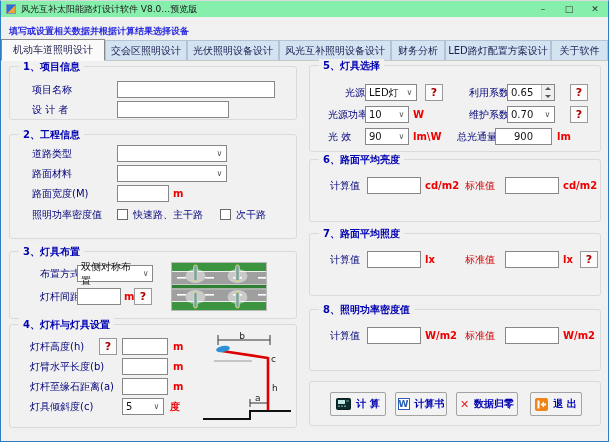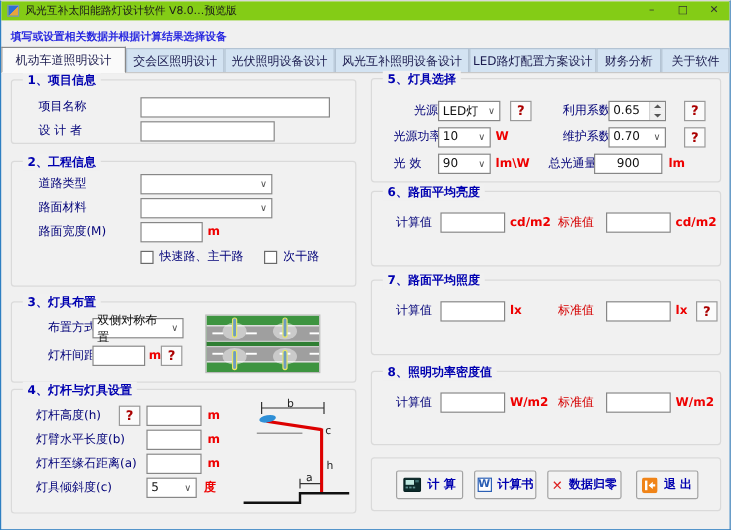--- a/index.html
+++ b/index.html
@@ -1,19 +1,19 @@
 <!DOCTYPE html>
 <html><head>
 <meta charset="utf-8">
 <style>
 *{margin:0;padding:0;box-sizing:border-box;font-family:"DejaVu Sans","Liberation Sans",sans-serif;}
 html,body{background:#9a9a9a;}
 .win{position:relative;width:609px;height:442px;background:#f0f0f0;border:1px solid #2e7fc2;border-top:1px solid #d9d9d9;overflow:hidden;}
 
-.titlebar{height:16px;background:#84cc16;display:flex;align-items:center;padding-left:5px;}
+.titlebar{height:16px;background:#86efac;display:flex;align-items:center;padding-left:5px;}
 .appicon{width:10px;height:10px;margin-right:5px;border:1px solid #7d95b5;background:linear-gradient(135deg,#2b6fd4 55%,#e8a33d 55%);}
 .titletext{flex:1;font-size:9px;color:#1a1a1a;white-space:nowrap;overflow:hidden;}
 .winctrls{display:flex;height:100%;}
 .wbtn{width:26px;display:flex;align-items:center;justify-content:center;font-size:9px;color:#333;cursor:default;}
 
 .appheader{height:22px;display:flex;align-items:flex-end;justify-content:space-between;padding:0 8px 3px 8px;}
 .apptitle{color:#c800c8;font-weight:bold;font-size:13px;line-height:1;}
 .apphint{color:#2a2ae0;font-size:9px;font-weight:bold;line-height:1;}
 
 .tabs{height:22px;display:flex;align-items:flex-end;background:#f0f0f0;border-bottom:1px solid #c8c8c8;}
@@ -61,22 +61,22 @@
 
   <div class="appheader">
     <div class="apphint">填写或设置相关数据并根据计算结果选择设备</div>
   </div>
 
   <div class="tabs">
     <div class="tab active" style="width:104px">机动车道照明设计</div>
     <div class="tab" style="width:82px">交会区照明设计</div>
     <div class="tab" style="width:92px">光伏照明设备设计</div>
     <div class="tab" style="width:112px">风光互补照明设备设计</div>
+    <div class="tab" style="width:54px">财务分析</div>
     <div class="tab" style="width:106px">LED路灯配置方案设计</div>
-    <div class="tab" style="width:54px">财务分析</div>
     <div class="tab" style="width:57px">关于软件</div>
   </div>
 
   <div class="content">
 
     <div class="gbox" style="left:8px;top:5px;width:288px;height:54px">
       <div class="gtitle">1、项目信息</div>
       <div class="row" style="top:14px">
         <span class="lbl" style="left:22px">项目名称</span>
         <input class="tb" style="left: 107px; width: 158px;">
@@ -102,20 +102,21 @@
             <span></span>
             <span class="chev">∨</span>
           </div>
       </div>
       <div class="row" style="top:50px">
         <span class="lbl" style="left:22px">路面宽度(M)</span>
         <input class="tb" style="left: 107px; width: 52px;">
         <span class="unit" style="left:163px">m</span>
       </div>
       <div class="row" style="top:71px">
+        <span class="lbl" style="left:22px">照明功率密度值</span>
         <div class="cbitem" style="left:107px">
             <span class="cbox"></span>
             <span>快速路、主干路</span>
           </div>
         <div class="cbitem" style="left:210px">
             <span class="cbox"></span>
             <span>次干路</span>
           </div>
       </div>
     </div>

